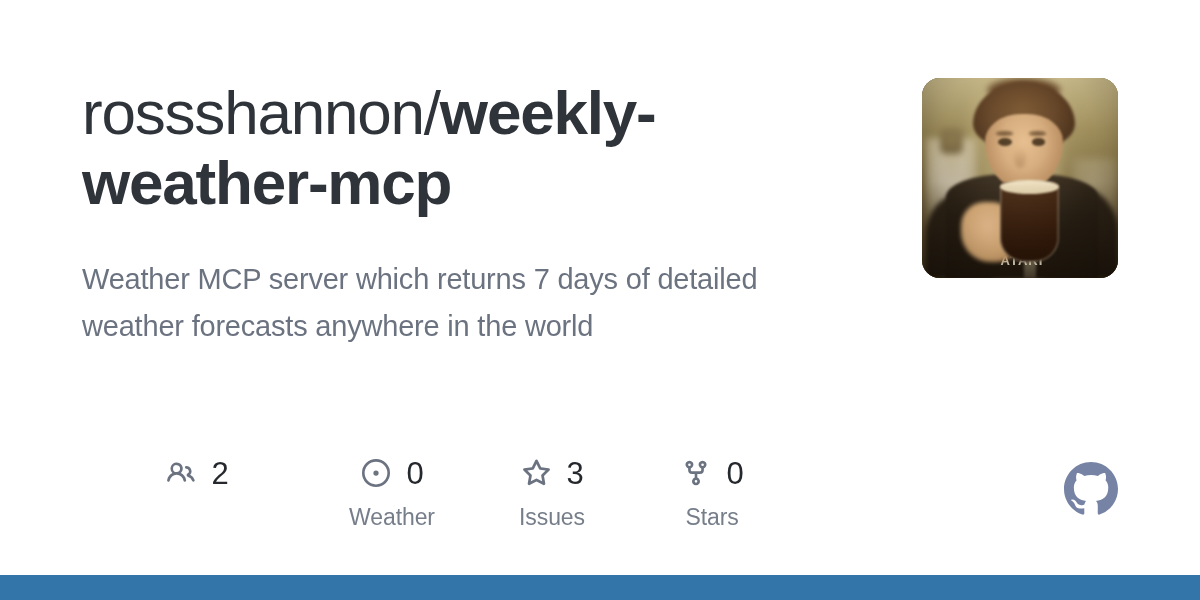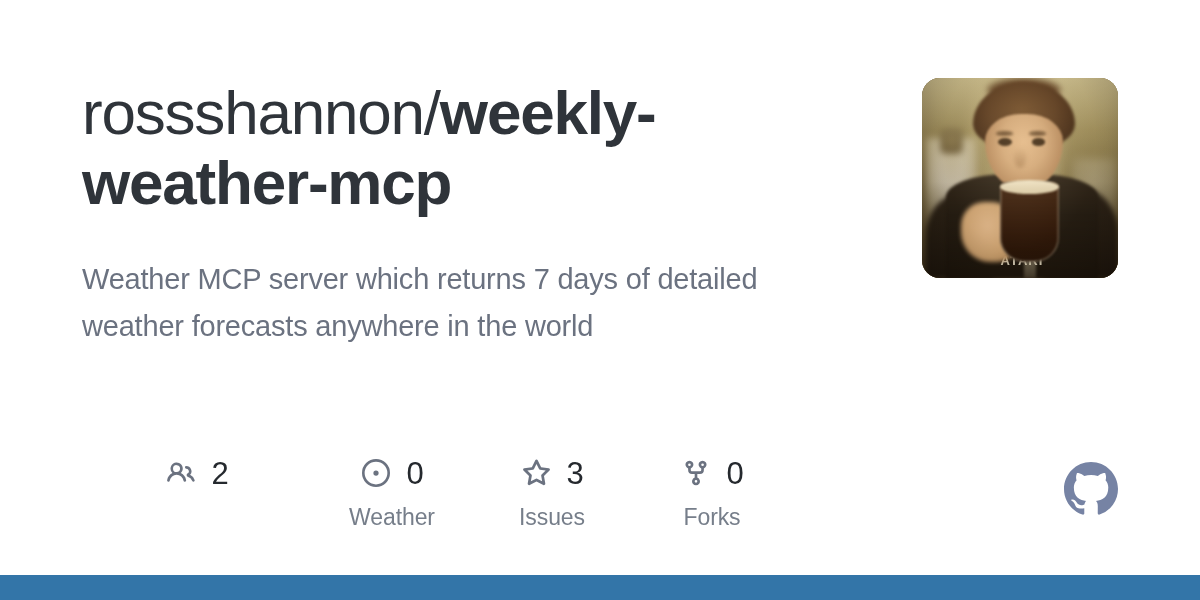--- a/index.html
+++ b/index.html
@@ -352,21 +352,21 @@
 
     <div class="stat" style="width:160px">
       <div class="stat-top">
         <span class="stat-icon">
           <svg width="28" height="28" viewBox="0 0 16 16" fill="currentColor" aria-hidden="true">
             <path d="M5 5.372v.878c0 .414.336.75.75.75h4.5a.75.75 0 0 0 .75-.75v-.878a2.25 2.25 0 1 1 1.5 0v.878a2.25 2.25 0 0 1-2.25 2.25h-1.5v2.128a2.251 2.251 0 1 1-1.5 0V8.5h-1.5A2.25 2.25 0 0 1 3.5 6.25v-.878a2.25 2.25 0 1 1 1.5 0ZM5 3.25a.75.75 0 1 0-1.5 0 .75.75 0 0 0 1.5 0Zm6.75.75a.75.75 0 1 0 0-1.5.75.75 0 0 0 0 1.5Zm-3 8.75a.75.75 0 1 0-1.5 0 .75.75 0 0 0 1.5 0Z"></path>
           </svg>
         </span>
         <span class="stat-value">0</span>
       </div>
-      <div class="stat-label">Forks</div>
+      <div class="stat-label">Stars</div>
     </div>
 
   </div>
 
   <div id="github-mark">
     <svg width="54" height="54" viewBox="0 0 16 16" fill="currentColor" aria-hidden="true">
       <path d="M8 0C3.58 0 0 3.58 0 8c0 3.54 2.29 6.53 5.47 7.59.4.07.55-.17.55-.38 0-.19-.01-.82-.01-1.49-2.01.37-2.53-.49-2.69-.94-.09-.23-.48-.94-.82-1.13-.28-.15-.68-.52-.01-.53.63-.01 1.08.58 1.23.82.72 1.21 1.87.87 2.33.66.07-.52.28-.87.51-1.07-1.78-.2-3.64-.89-3.64-3.95 0-.87.31-1.59.82-2.15-.08-.2-.36-1.02.08-2.12 0 0 .67-.21 2.2.82.64-.18 1.32-.27 2-.27s1.36.09 2 .27c1.53-1.04 2.2-.82 2.2-.82.44 1.1.16 1.92.08 2.12.51.56.82 1.27.82 2.15 0 3.07-1.87 3.75-3.65 3.95.29.25.54.73.54 1.48 0 1.07-.01 1.93-.01 2.2 0 .21.15.46.55.38A8.013 8.013 0 0 0 16 8c0-4.42-3.58-8-8-8Z"></path>
     </svg>
   </div>
 

